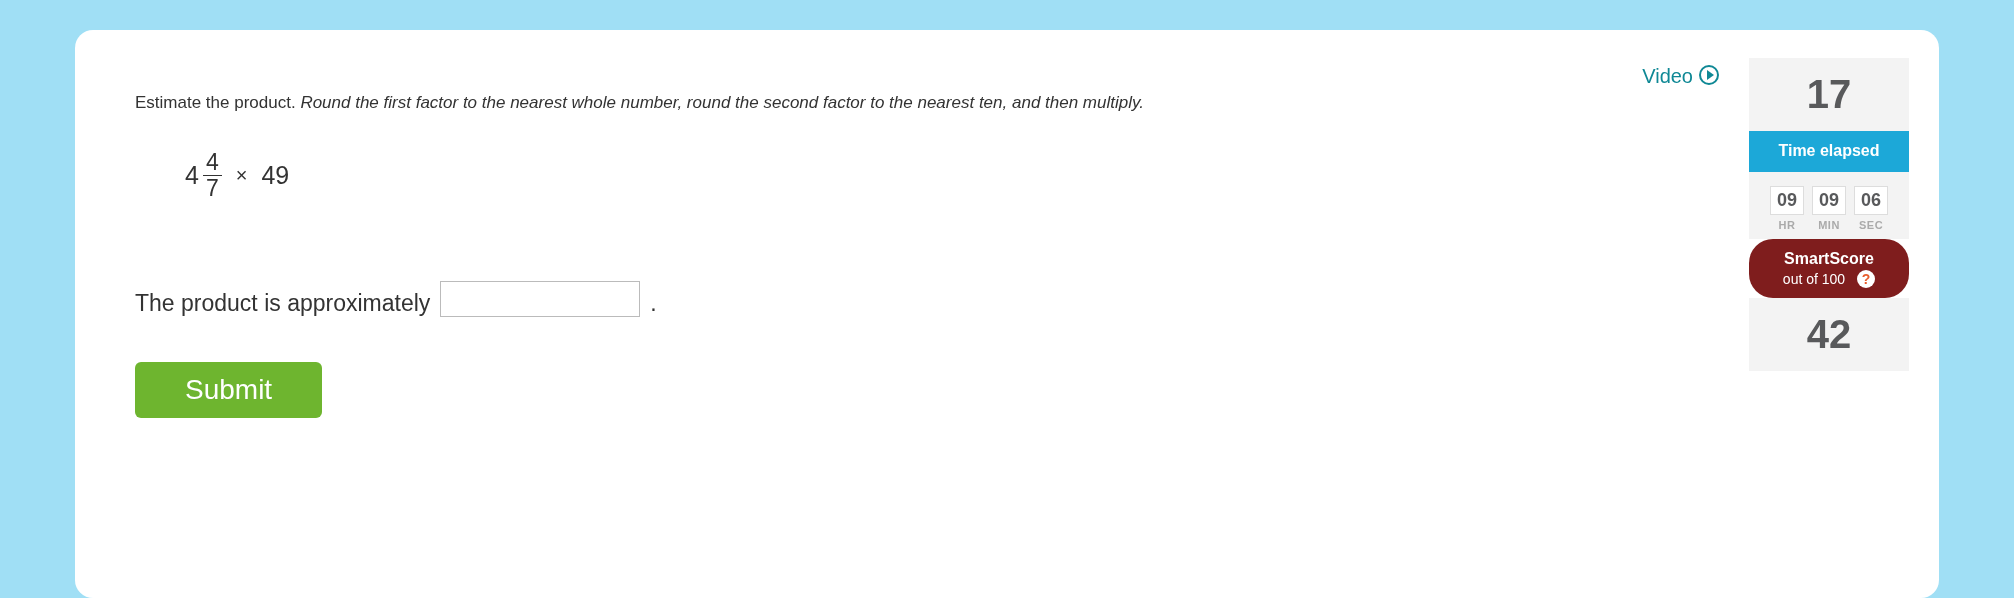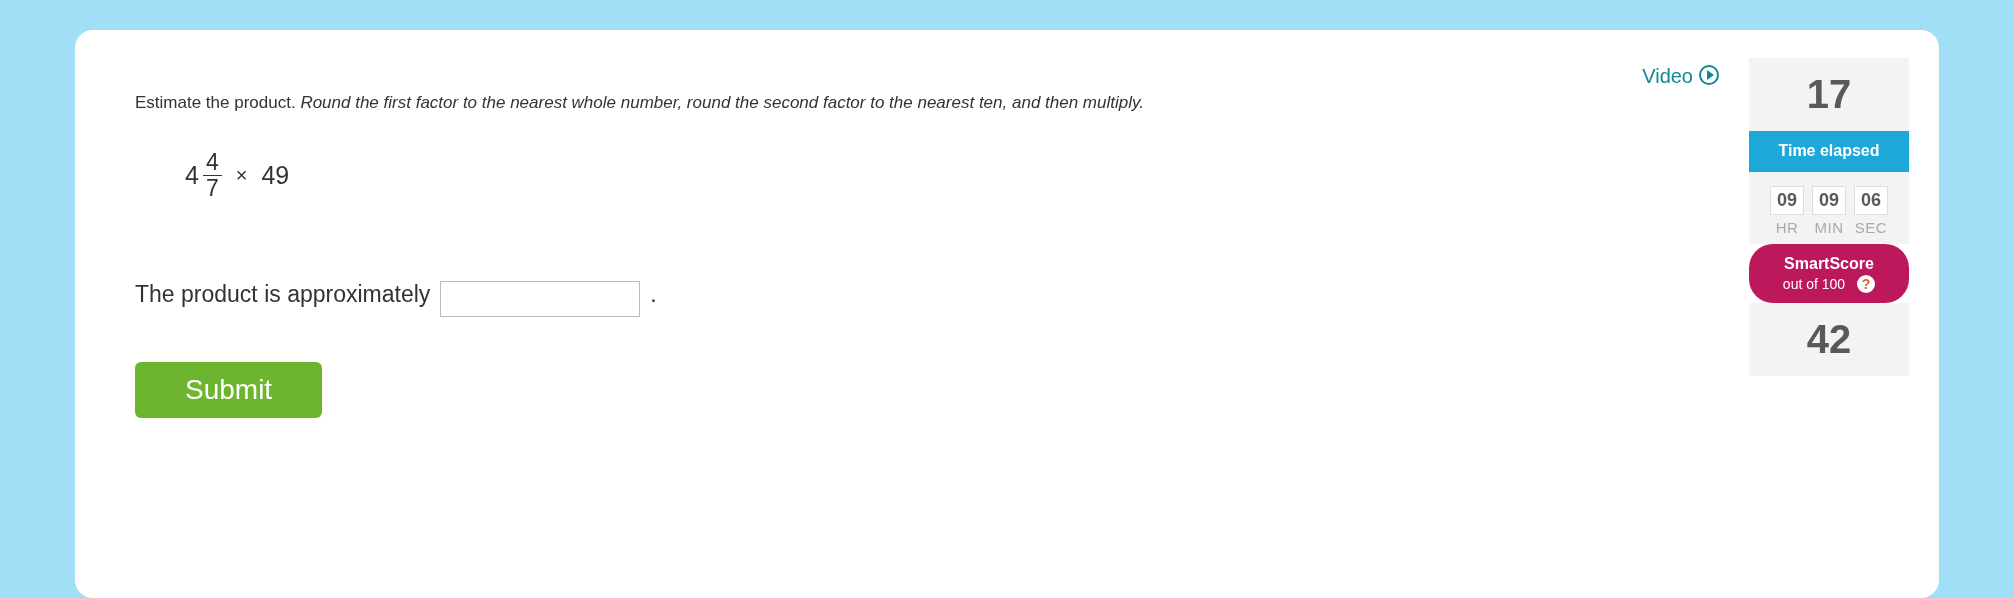--- a/index.html
+++ b/index.html
@@ -63,21 +63,21 @@
     .frac .den {
       padding: 0 3px;
     }
     .times {
       font-size: 20px;
     }
     .answer-line {
       font-size: 23px;
       color: #333;
       display: flex;
-      align-items: flex-start;
+      align-items: flex-end;
       gap: 10px;
       margin-bottom: 45px;
     }
     .answer-input {
       width: 200px;
       height: 36px;
       border: 1px solid #bbb;
       font-size: 20px;
       padding: 0 8px;
     }
@@ -136,21 +136,21 @@
     }
     .side-value {
       background: #f3f3f3;
       color: #58595b;
       font-size: 40px;
       font-weight: bold;
       padding: 14px 0;
     }
     .qa-header { background: #7fb52f; }
     .time-header { background: #1ca8d8; }
-    .ss-header { background: #be185d; position: relative; border-radius: 24px; }
+    .ss-header { background: #7f1d1d; position: relative; border-radius: 24px; }
     .ss-sub { font-weight: normal; font-size: 14px; display:flex; align-items:center; justify-content:center; gap:12px;}
     .help-icon {
       display: inline-flex;
       width: 18px;
       height: 18px;
       background: #fff;
       color: #e85c2b;
       border-radius: 50%;
       font-size: 14px;
       font-weight: bold;
@@ -170,23 +170,23 @@
     .time-num {
       background: #fff;
       border: 1px solid #ddd;
       color: #58595b;
       font-size: 18px;
       font-weight: bold;
       padding: 3px 6px;
       margin-bottom: 4px;
     }
     .time-label {
-      font-size: 15px;
+      font-size: 11px;
       color: #aaa;
-      font-weight: normal;
+      font-weight: bold;
       letter-spacing: 0.5px;
     }
   </style>
 </head>
 <body>
 
 <div class="card">
 
   <div class="content">
     <p class="question-text">

